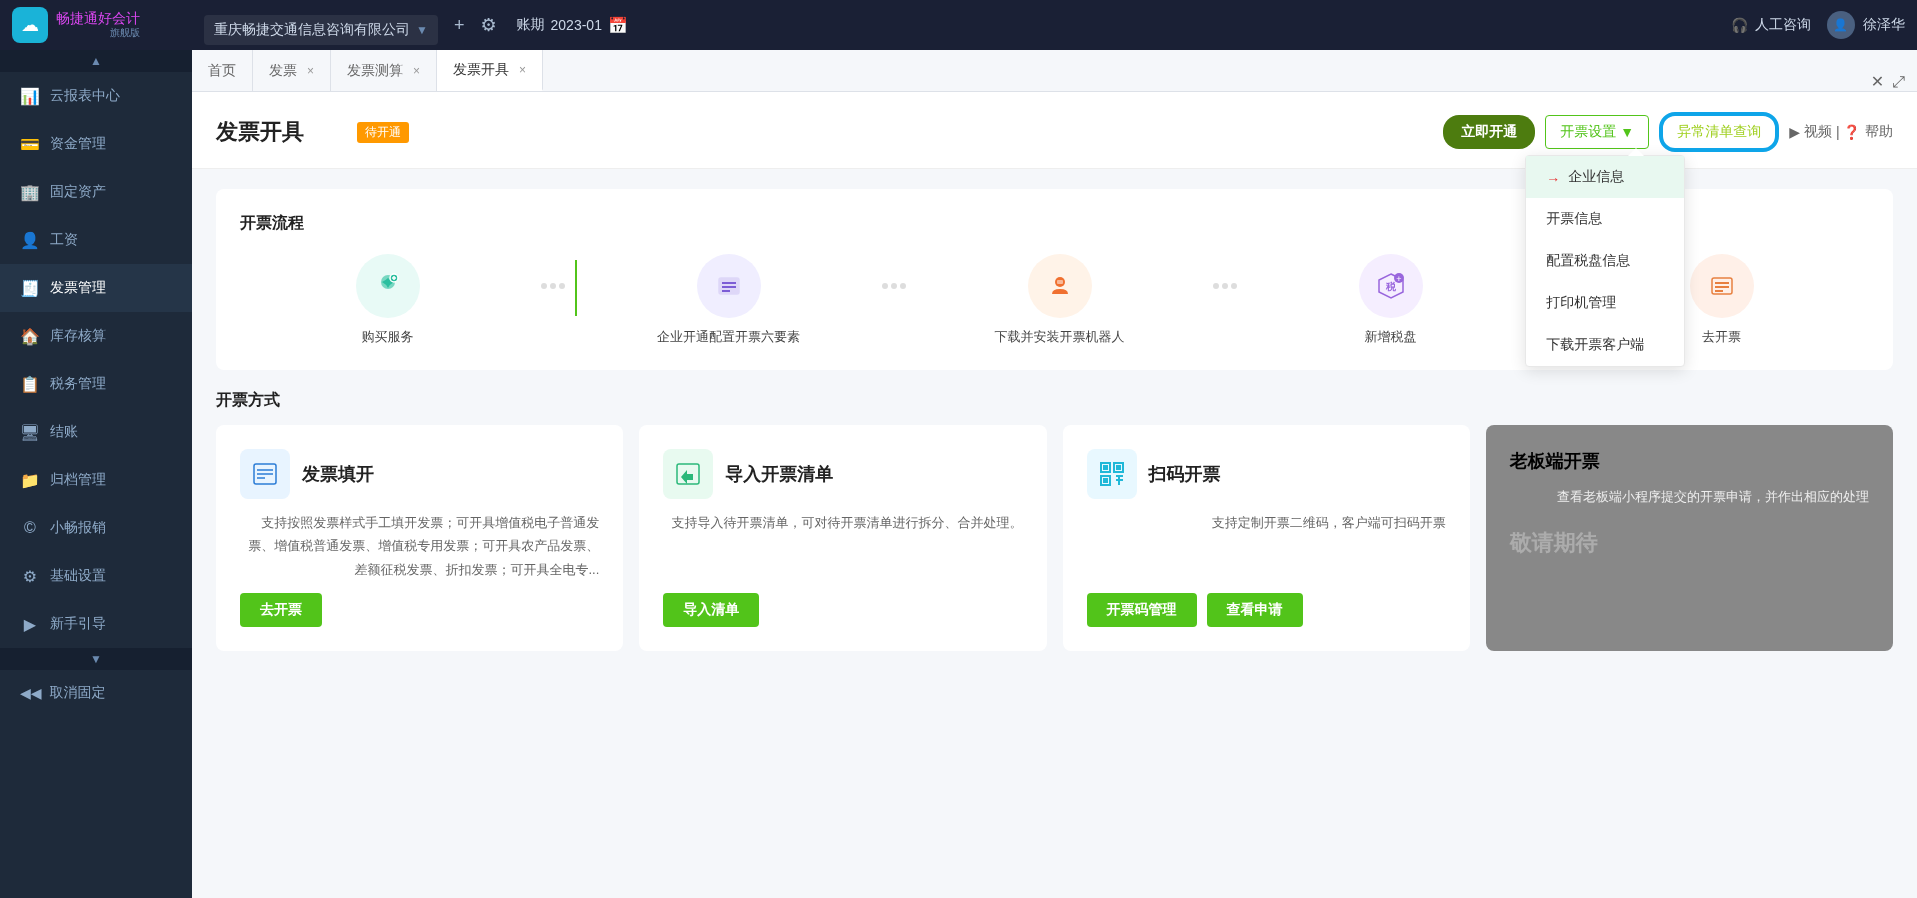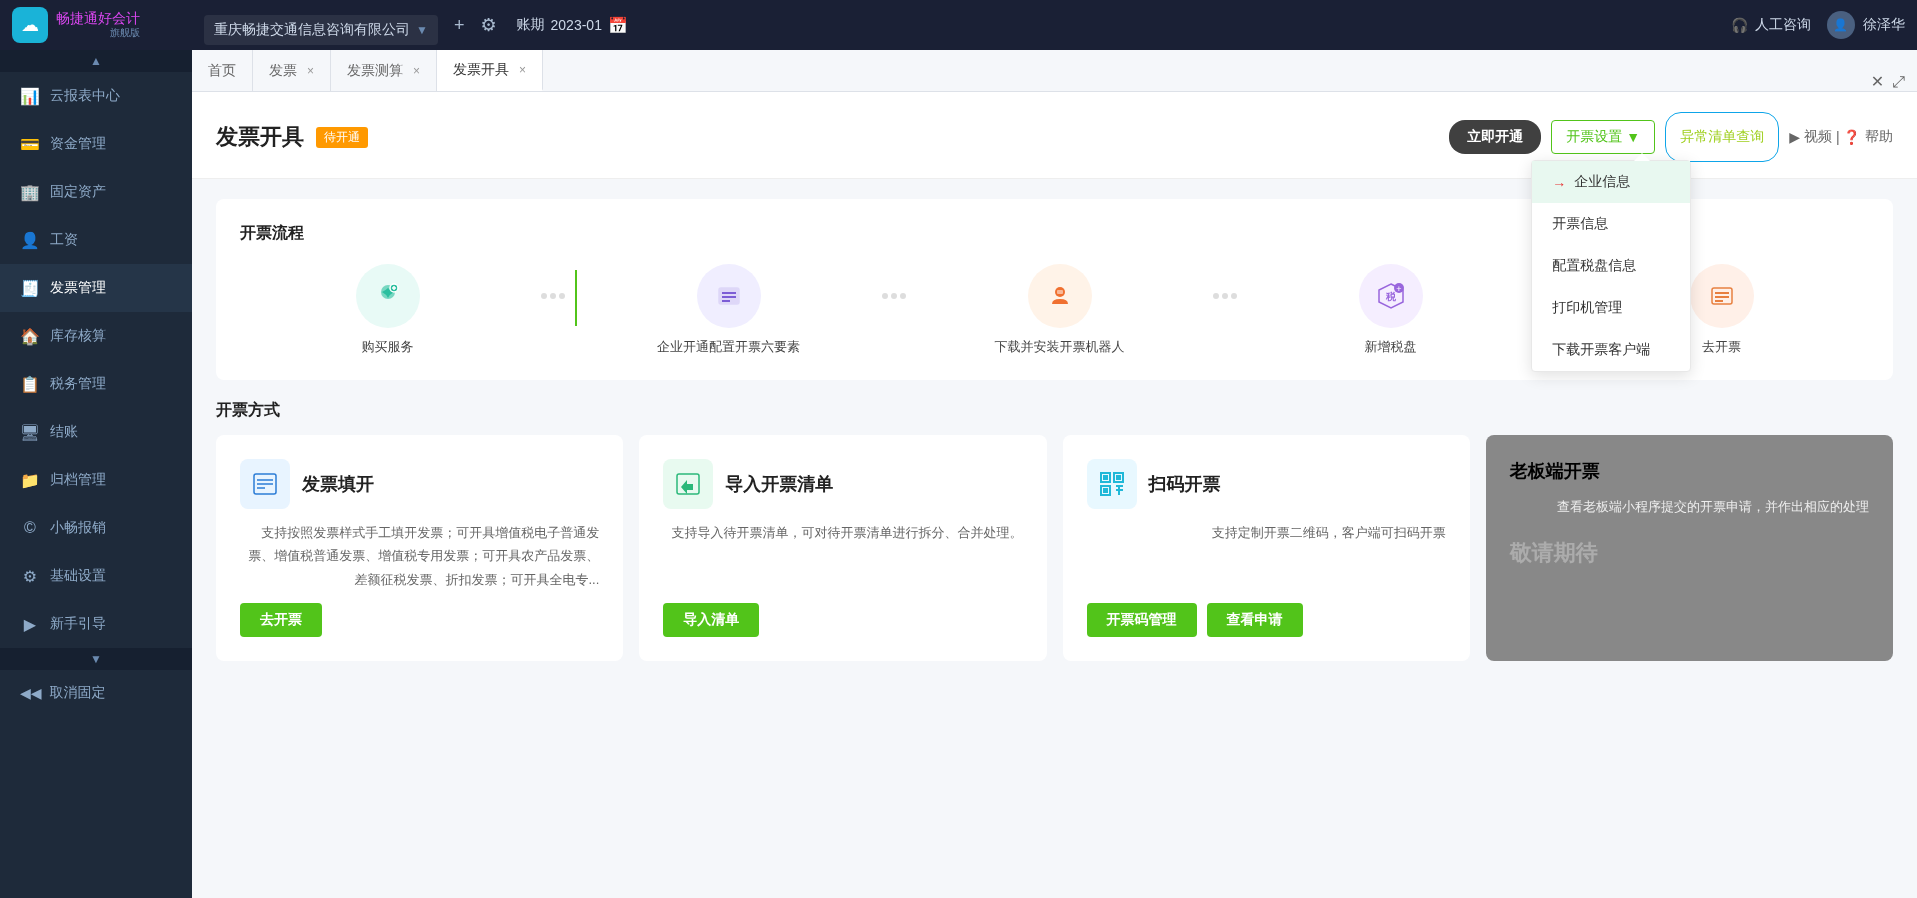--- a/index.html
+++ b/index.html
@@ -41,25 +41,25 @@
     .tab-bar { height: 42px; background: #f5f7fa; border-bottom: 1px solid #dde1e8; display: flex; align-items: flex-end; padding-left: 0; flex-shrink: 0; }
     .tab-item { display: flex; align-items: center; gap: 6px; padding: 8px 16px; cursor: pointer; font-size: 14px; color: #666; border-right: 1px solid #dde1e8; height: 100%; position: relative; background: #f5f7fa; }
     .tab-item.active { background: white; color: #333; border-bottom: 2px solid white; z-index: 1; }
     .tab-item .close-btn { font-size: 12px; color: #999; margin-left: 4px; cursor: pointer; }
     .tab-bar-actions { margin-left: auto; display: flex; align-items: center; padding: 0 12px; gap: 8px; }
     .tab-bar-actions span { cursor: pointer; color: #666; font-size: 16px; }
 
     
     .page-header { display: flex; align-items: center; padding: 20px 24px 16px; gap: 12px; background: white; border-bottom: 1px solid #eee; flex-shrink: 0; }
     .page-title { font-size: 22px; font-weight: bold; color: #222; }
-    .status-badge { background: #ff9900; color: white; font-size: 12px; padding: 2px 8px; border-radius: 3px; }
+    .status-badge { background: #ff9900; color: white; font-size: 12px; padding: 2px 8px; border-radius: 3px; margin-left: 41px; }
     .header-actions { margin-left: auto; display: flex; align-items: center; gap: 10px; }
-    .btn-primary { background: #404040; color: white; border: none; padding: 8px 18px; border-radius: 16px; cursor: pointer; font-size: 14px; font-weight: bold; }
+    .btn-primary { background: #4d7c0f; color: white; border: none; padding: 8px 18px; border-radius: 16px; cursor: pointer; font-size: 14px; font-weight: bold; }
     .btn-setting { background: white; color: #52c41a; border: 1px solid #52c41a; padding: 7px 14px; border-radius: 4px; cursor: pointer; font-size: 14px; display: flex; align-items: center; gap: 4px; position: relative; }
-    .btn-exception { background: white; color: #a0d020; border: 1px solid #0ea5e9; padding: 15px 14px; border-radius: 16px; cursor: pointer; font-size: 14px; }
+    .btn-exception { background: white; color: #a0d020; border: 4px solid #0ea5e9; padding: 7px 14px; border-radius: 16px; cursor: pointer; font-size: 14px; }
     .btn-video { background: none; border: none; color: #666; cursor: pointer; font-size: 14px; display: flex; align-items: center; gap: 4px; }
 
     
     .page-body { flex: 1; overflow-y: auto; padding: 20px 24px; background: #f5f7fa; }
     .section-title { font-size: 16px; font-weight: bold; color: #222; margin-bottom: 20px; }
 
     
     .flow-section { background: white; border-radius: 8px; padding: 24px; margin-bottom: 20px; }
     .flow-steps { display: flex; align-items: center; gap: 0; }
     .flow-step { display: flex; flex-direction: column; align-items: center; gap: 10px; flex: 1; }

